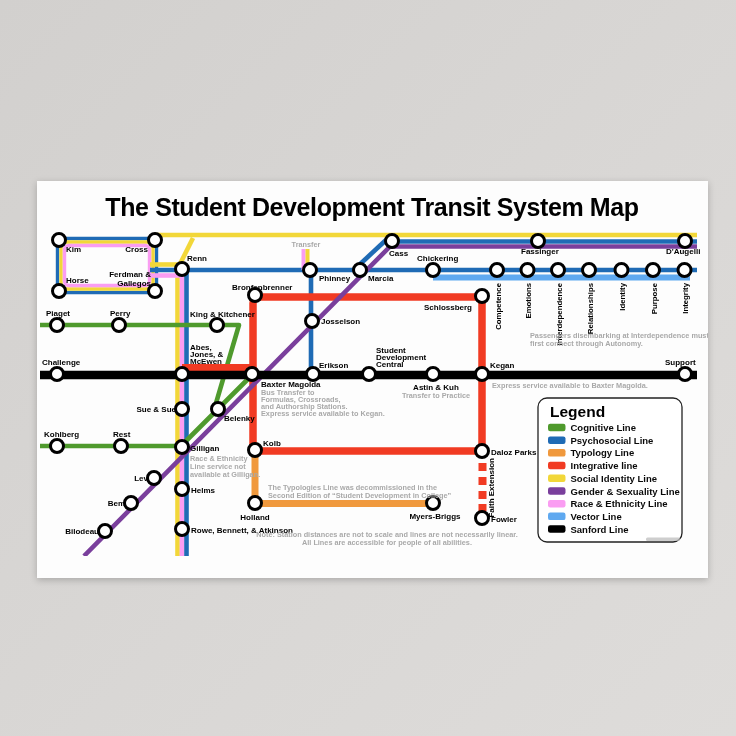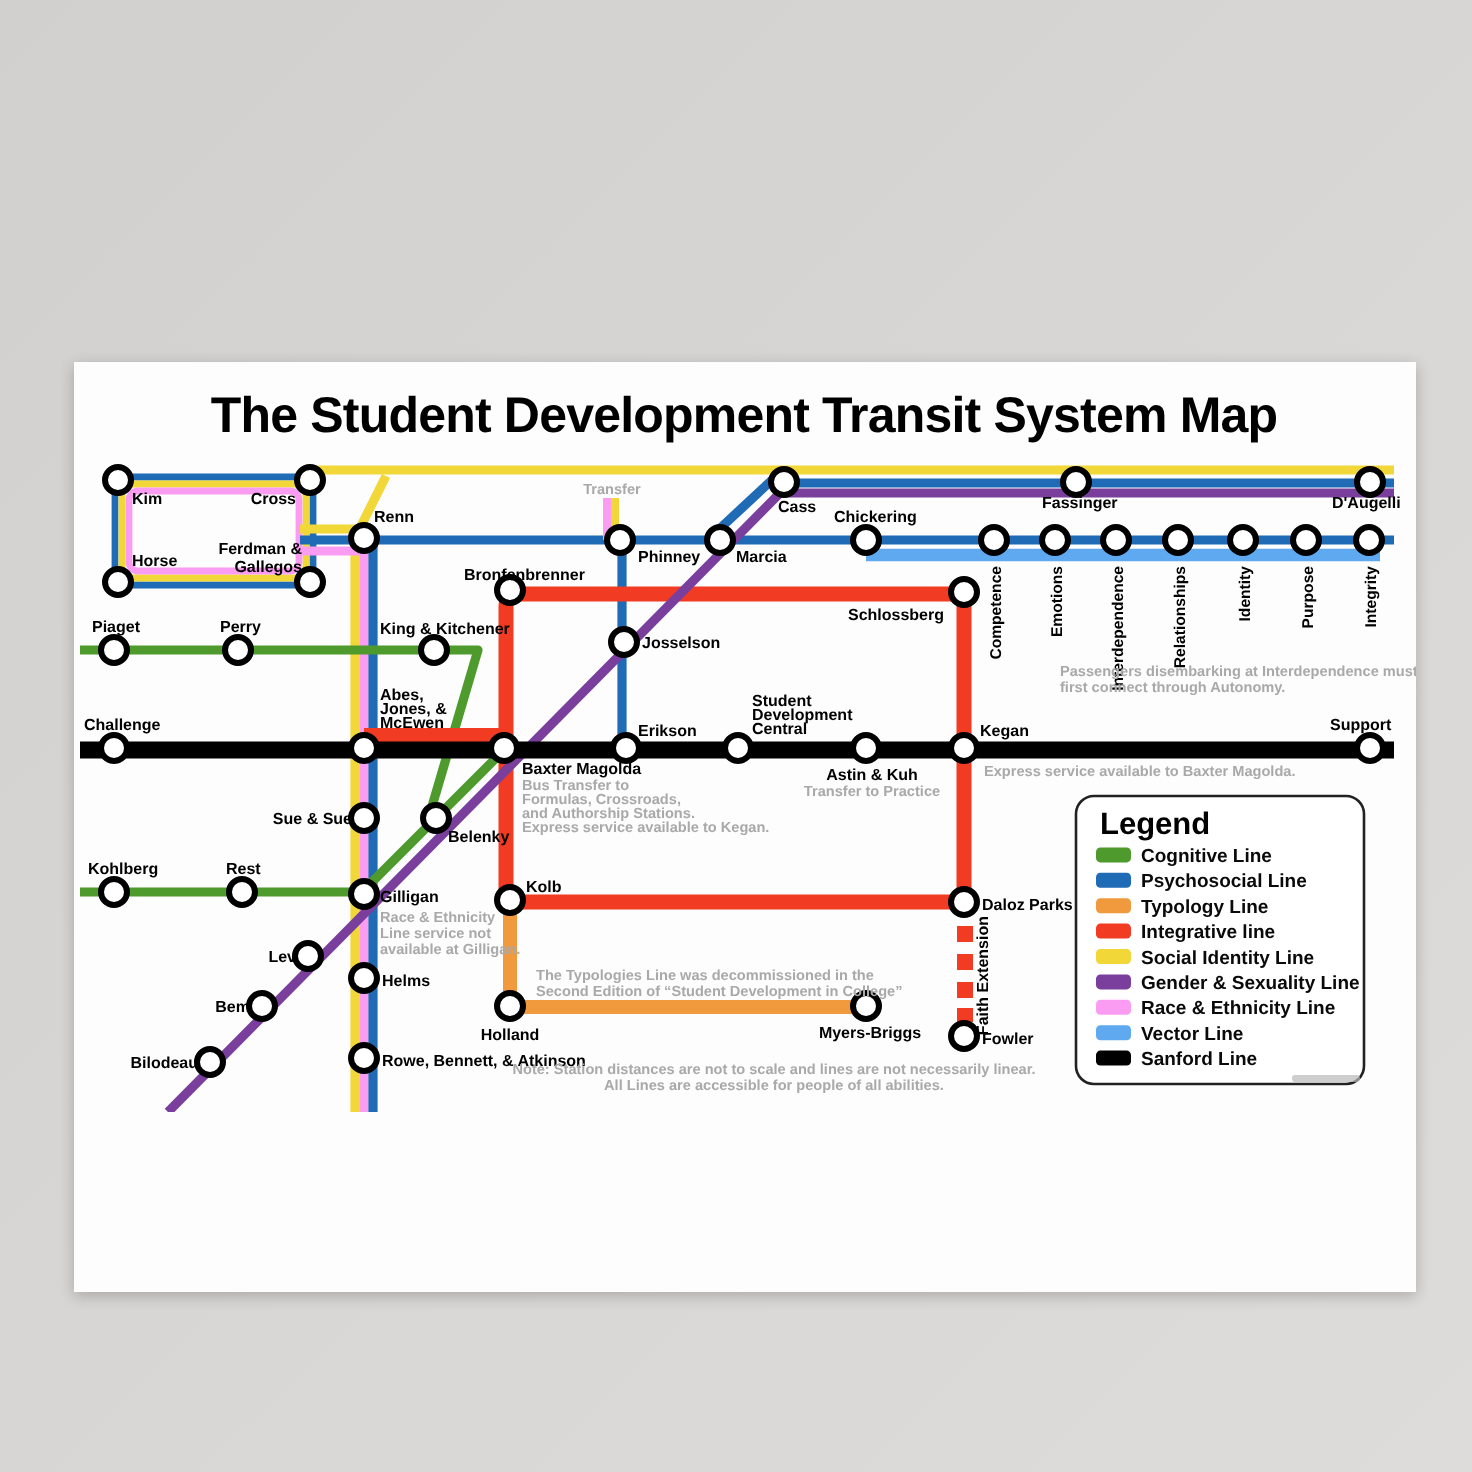--- a/index.html
+++ b/index.html
@@ -2,21 +2,21 @@
 <html><head>
 <meta charset="utf-8">
 <style>
   html,body{margin:0;padding:0;}
   body{
     width:736px;height:736px;overflow:hidden;
     background:linear-gradient(135deg,#d2d0ce 0%,#d9d7d5 55%,#dedcda 100%);
     font-family:"Liberation Sans",sans-serif;
   }
   .poster{
-    position:absolute;left:37px;top:181px;width:671px;height:465px;
+    position:absolute;left:37px;top:181px;width:671px;height:397px;
     background:#fdfdfd;box-shadow:0 2px 7px rgba(0,0,0,.22);text-align:center;
   }
   .poster svg{position:absolute;left:0;top:0;width:671px;height:375px;}
   .title{font:bold 25px "Liberation Sans",sans-serif;fill:#000;letter-spacing:-.4px;}
   .s{font:bold 8px "Liberation Sans",sans-serif;fill:#000;}
   .n{font:bold 7.3px "Liberation Sans",sans-serif;fill:#a9a9a9;}
   .v{font:bold 7.8px "Liberation Sans",sans-serif;fill:#000;}
   .leg{font:bold 9.5px "Liberation Sans",sans-serif;fill:#0a0a0a;}
   .legtitle{font:bold 15.5px "Liberation Sans",sans-serif;fill:#000;}
   .m{text-anchor:middle;} .e{text-anchor:end;}

